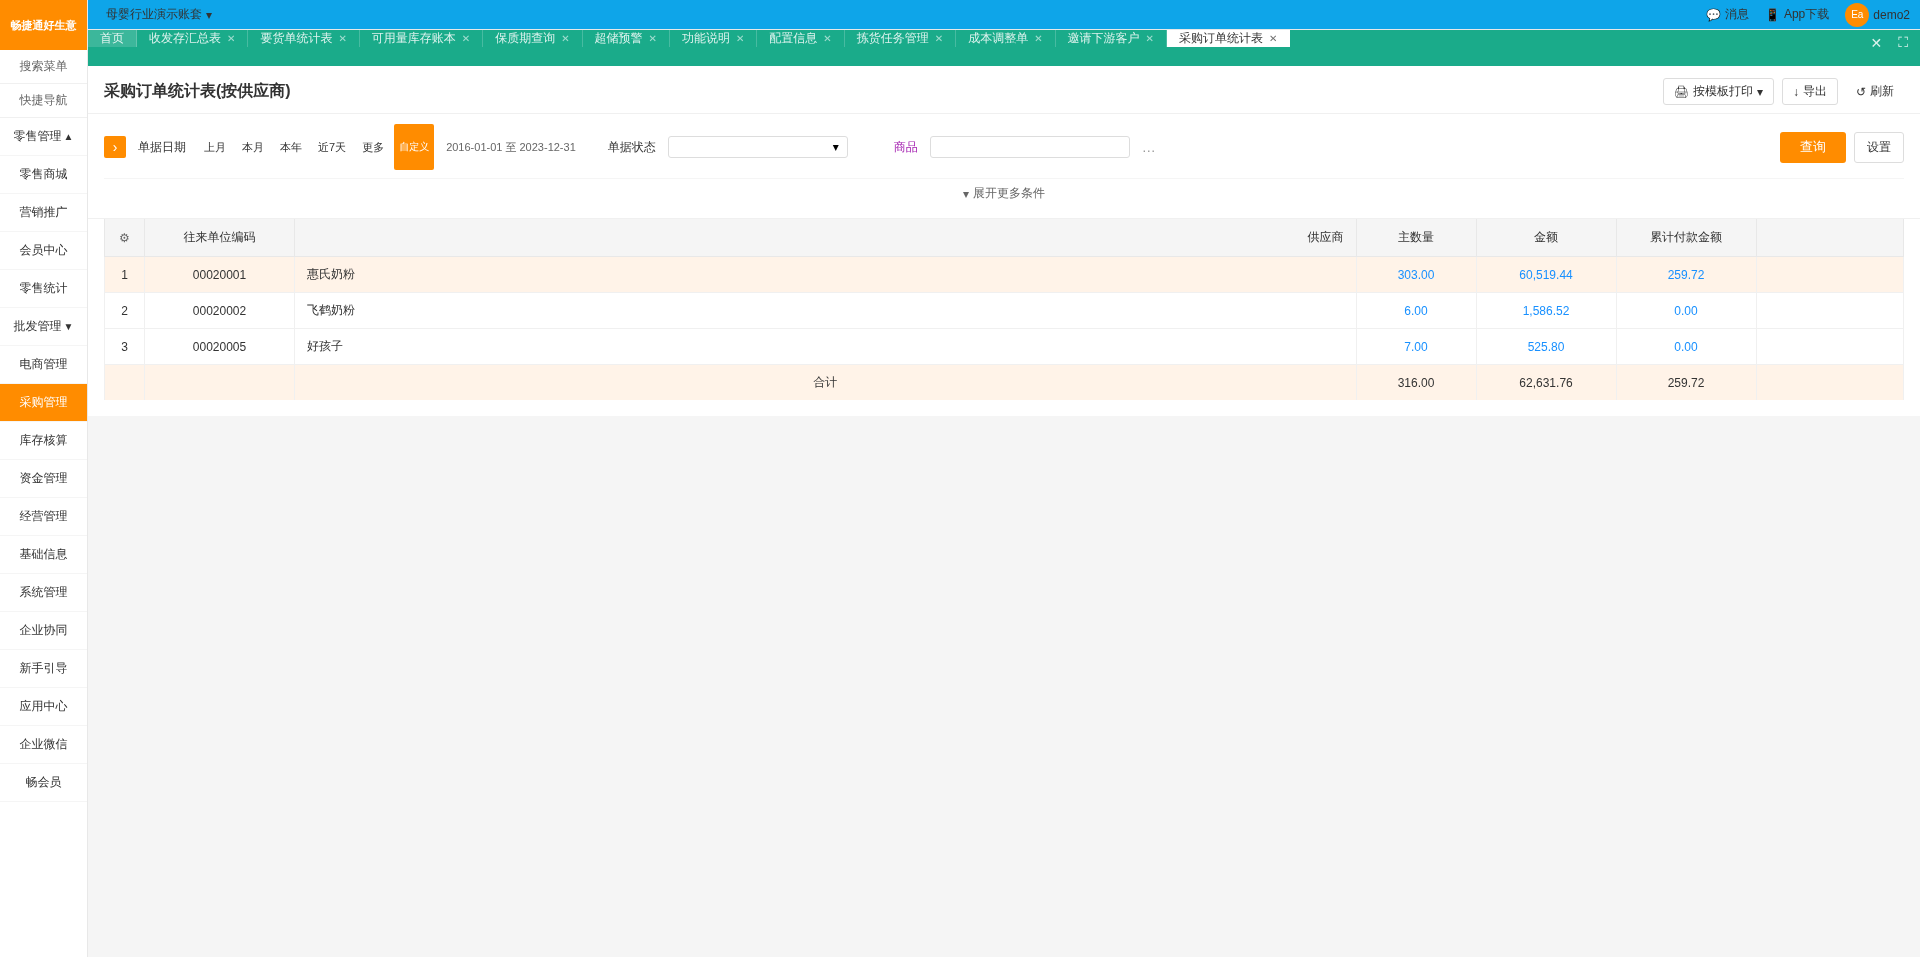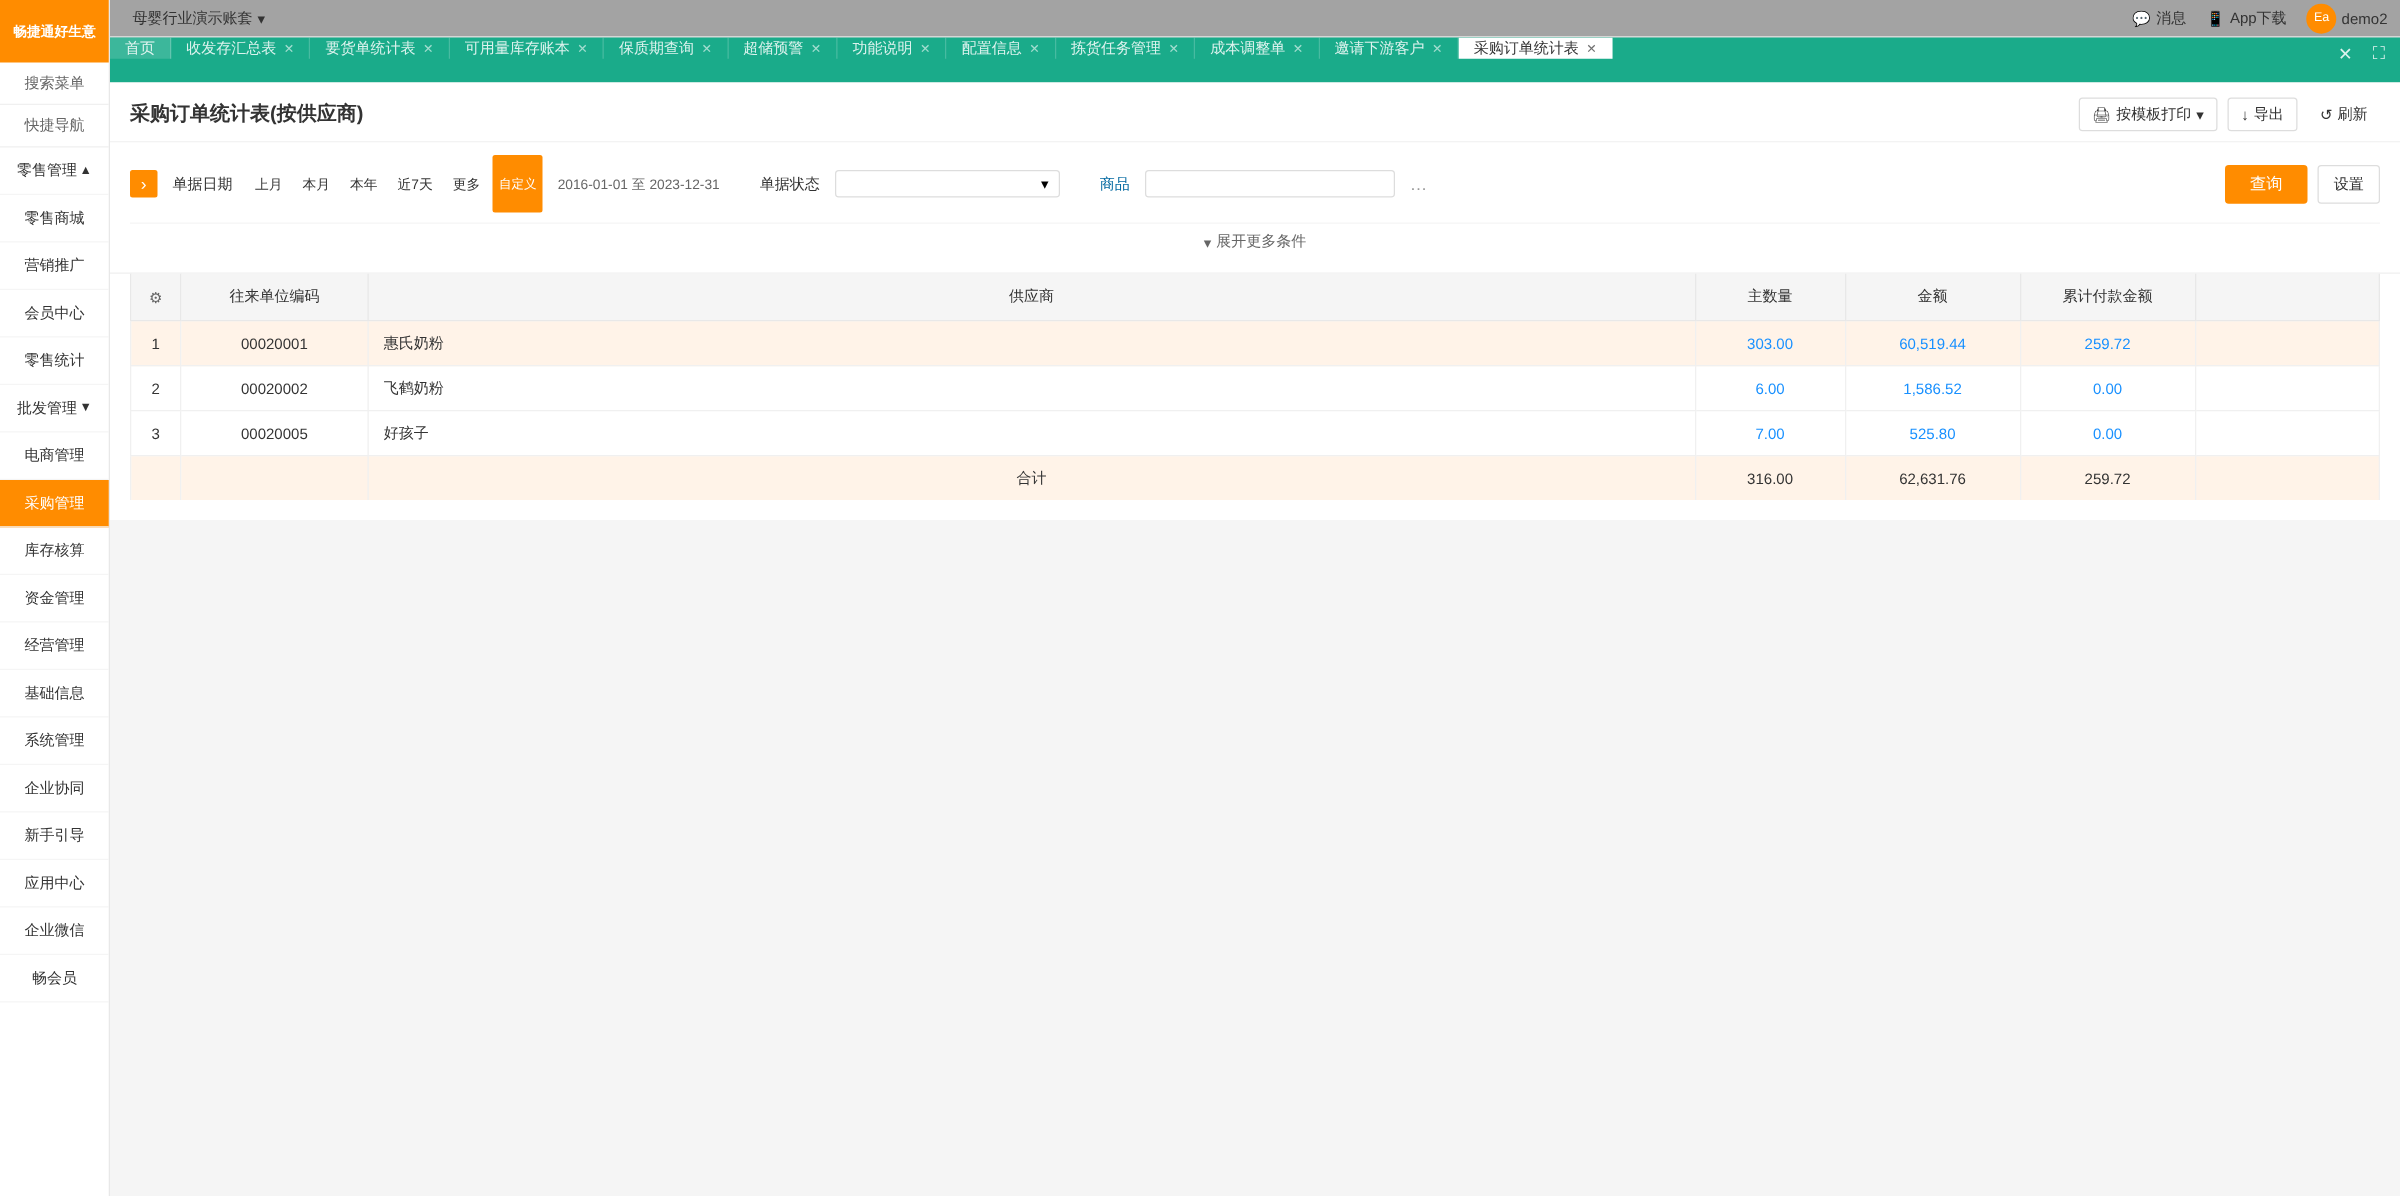--- a/index.html
+++ b/index.html
@@ -13,21 +13,21 @@
     .sidebar-nav { width: 100%; padding: 8px 0; text-align: center; color: #666; font-size: 12px; border-bottom: 1px solid #f0f0f0; cursor: pointer; }
     .sidebar-item { width: 100%; padding: 10px 0; text-align: center; color: #333; font-size: 12px; cursor: pointer; border-bottom: 1px solid #f5f5f5; }
     .sidebar-item.active { background: #ff8c00; color: #fff; }
     .sidebar-item.has-arrow { display: flex; align-items: center; justify-content: center; gap: 2px; }
     .sidebar-arrow { font-size: 10px; }
 
     
     .main { flex: 1; display: flex; flex-direction: column; overflow: hidden; }
 
     
-    .topbar { height: 30px; background: #a3a3a3; border-bottom: 1px solid #e8e8e8; display: flex; align-items: center; padding: 0 10px; gap: 4px; }
+    .topbar { height: 30px; background: #0ea5e9; border-bottom: 1px solid #e8e8e8; display: flex; align-items: center; padding: 0 10px; gap: 4px; }
     .topbar-dropdown { display: flex; align-items: center; gap: 4px; color: #333; font-size: 12px; padding: 0 8px; cursor: pointer; }
     .topbar-right { margin-left: auto; display: flex; align-items: center; gap: 16px; font-size: 12px; color: #333; }
     .topbar-right-item { display: flex; align-items: center; gap: 4px; cursor: pointer; }
     .avatar { width: 24px; height: 24px; border-radius: 50%; background: #ff8c00; display: flex; align-items: center; justify-content: center; color: #fff; font-size: 10px; }
 
     
     .tabbar { height: 36px; background: #1aab8a; display: flex; align-items: flex-start; overflow-x: auto; }
     .tabbar::-webkit-scrollbar { display: none; }
     .tab { display: flex; align-items: center; padding: 0 12px; color: rgba(255,255,255,0.85); font-size: 12px; cursor: pointer; border-right: 1px solid rgba(255,255,255,0.2); white-space: nowrap; gap: 6px; min-width: fit-content; }
     .tab.active { background: #fff; color: #333; }
@@ -54,41 +54,41 @@
     .filter-bar { padding: 10px 16px; background: #fff; border-bottom: 1px solid #f0f0f0; }
     .filter-row { display: flex; align-items: center; gap: 12px; flex-wrap: wrap; }
     .filter-toggle { width: 22px; height: 22px; background: #ff8c00; color: #fff; display: flex; align-items: center; justify-content: center; cursor: pointer; border-radius: 2px; font-size: 14px; flex-shrink: 0; }
     .filter-label { font-size: 12px; color: #333; white-space: nowrap; }
     .filter-date-btns { display: flex; gap: 4px; }
     .filter-date-btn { padding: 2px 6px; font-size: 11px; color: #333; cursor: pointer; border: none; background: none; }
     .filter-custom-badge { background: #ff8c00; color: #fff; padding: 16px 5px; font-size: 10px; border-radius: 2px; }
     .filter-date-range { font-size: 11px; color: #666; }
     .filter-status-label { font-size: 12px; color: #333; margin-left: 20px; }
     .filter-select { border: 1px solid #ddd; padding: 3px 8px; font-size: 12px; border-radius: 3px; min-width: 180px; background: #fff; cursor: pointer; display: flex; align-items: center; justify-content: space-between; }
-    .filter-goods-label { font-size: 12px; color: #0369a1; margin-left: 20px; }
+    .filter-goods-label { font-size: 12px; color: #a21caf; margin-left: 34px; }
     .filter-goods-input { border: 1px solid #ddd; padding: 3px 8px; font-size: 12px; border-radius: 3px; min-width: 200px; }
     .filter-expand-row { display: flex; justify-content: center; padding: 6px 0; border-top: 1px solid #f5f5f5; margin-top: 8px; }
     .btn-expand { display: flex; align-items: center; gap: 4px; font-size: 12px; color: #666; cursor: pointer; border: none; background: none; }
     .btn-query { background: #ff8c00; color: #fff; border: none; padding: 6px 20px; font-size: 13px; cursor: pointer; border-radius: 3px; }
     .btn-settings { border: 1px solid #ddd; background: #fff; padding: 6px 12px; font-size: 12px; cursor: pointer; border-radius: 3px; color: #333; }
 
     
     .table-container { padding: 0 16px 16px; }
     table { width: 100%; border-collapse: collapse; margin-top: 0; }
     thead tr { background: #f5f5f5; }
     th { padding: 10px 12px; text-align: center; font-size: 12px; color: #333; font-weight: normal; border-bottom: 1px solid #e8e8e8; border-right: 1px solid #e8e8e8; }
     th:first-child { border-left: 1px solid #e8e8e8; width: 40px; }
     td { padding: 9px 12px; text-align: center; font-size: 12px; color: #333; border-bottom: 1px solid #f0f0f0; border-right: 1px solid #f0f0f0; }
     td:first-child { border-left: 1px solid #f0f0f0; }
     tr.row-highlight { background: #fff3e8; }
     .cell-link { color: #1890ff; cursor: pointer; }
     .th-gear { cursor: pointer; color: #666; }
     .col-no { width: 50px; }
     .col-code { width: 150px; }
-    .col-supplier { min-width: 180px; text-align: center; }
+    .col-supplier { min-width: 180px; text-align: right; }
     td.col-supplier { text-align: left; }
     .col-qty { width: 120px; }
     .col-amount { width: 140px; }
     .col-paid { width: 140px; }
 
     
     .table-footer { background: #fff3e8; border-top: 1px solid #e8e8e8; }
     .table-footer td { font-size: 12px; color: #333; padding: 9px 12px; border-bottom: none; }
     .table-footer td.summary-label { text-align: center; }
 

